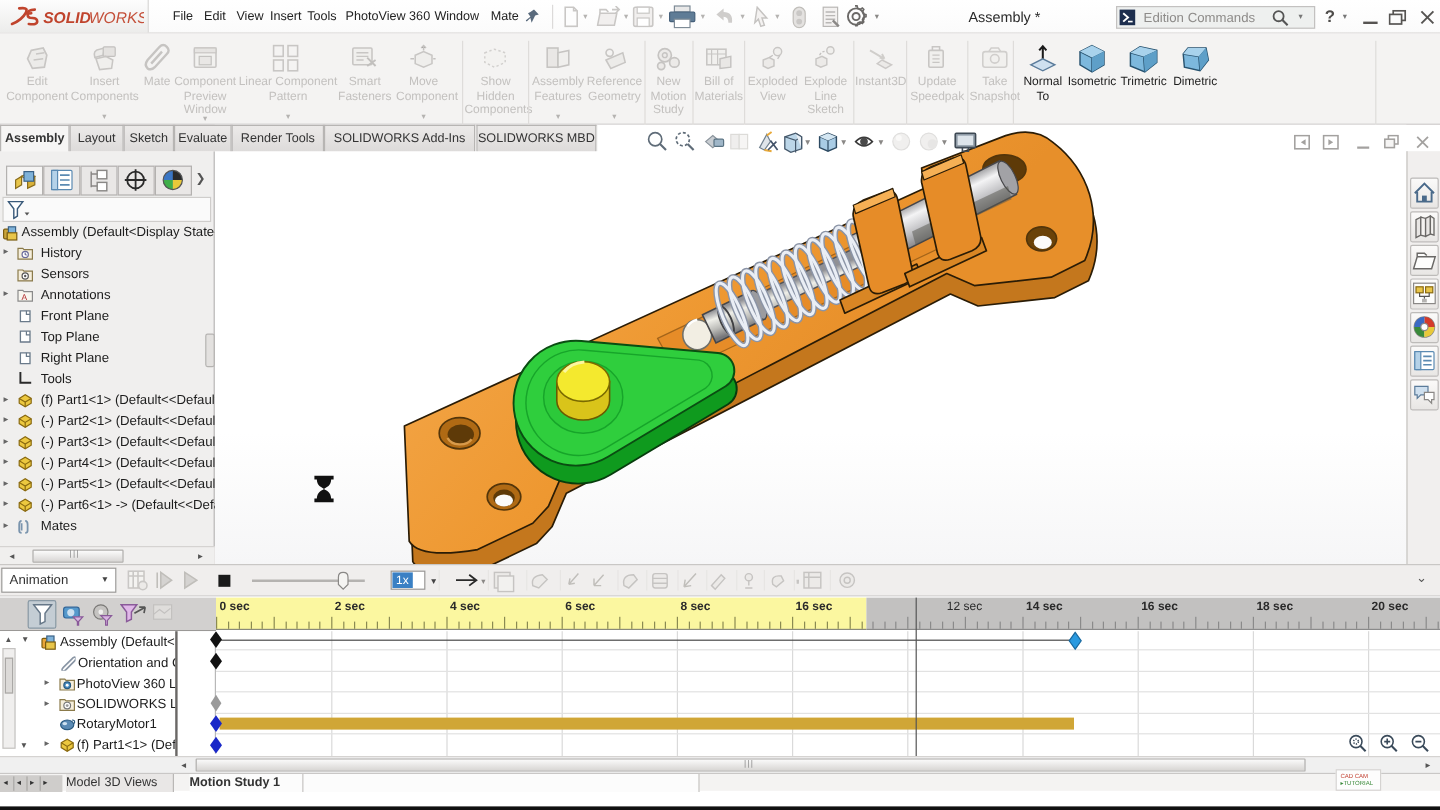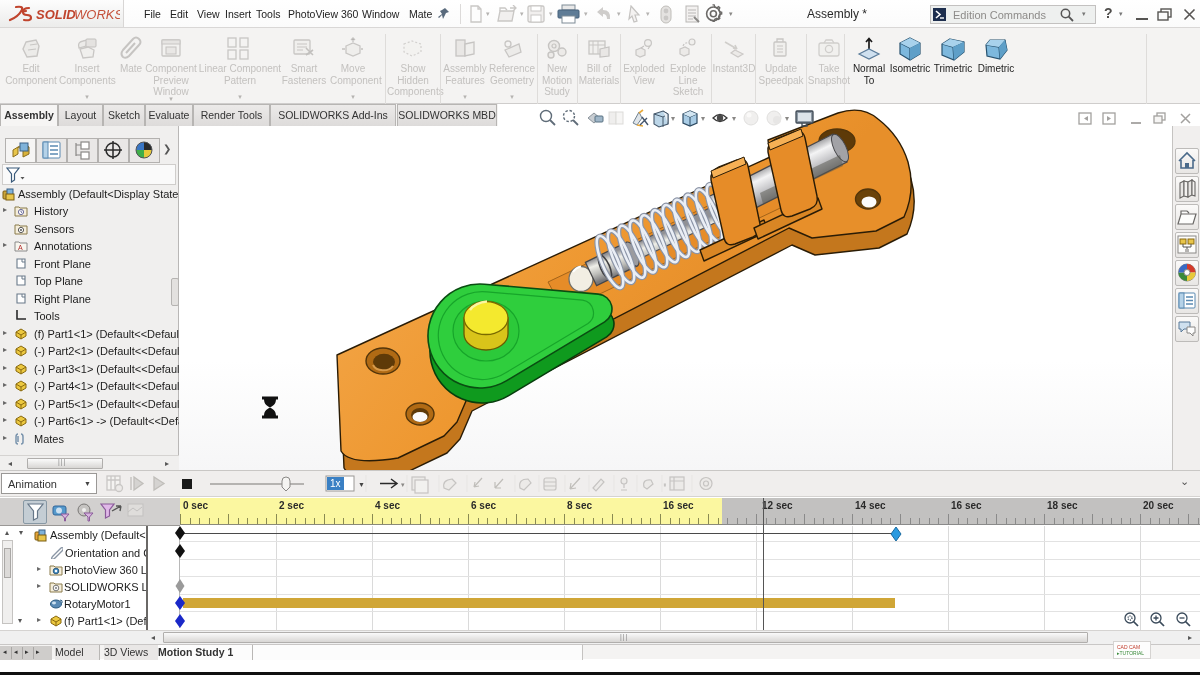--- a/index.html
+++ b/index.html
@@ -893,21 +893,21 @@
         <div style="position:absolute;left:1008.0px;top:0px;width:1px;height:10px;background:#8a8a8a;"></div>
         <div style="position:absolute;left:1017.6px;top:4px;width:1px;height:6px;background:#8a8a8a;"></div>
       </div>
     <div id="tlabels" class="abs" style="left:180px;top:2px;width:1020px;height:12px;">
         <span style="position:absolute;left:3px;top:0;font-size:10px;font-weight:bold;color:#2a2a2a;">0 sec</span>
         <span style="position:absolute;left:99px;top:0;font-size:10px;font-weight:bold;color:#2a2a2a;">2 sec</span>
         <span style="position:absolute;left:195px;top:0;font-size:10px;font-weight:bold;color:#2a2a2a;">4 sec</span>
         <span style="position:absolute;left:291px;top:0;font-size:10px;font-weight:bold;color:#2a2a2a;">6 sec</span>
         <span style="position:absolute;left:387px;top:0;font-size:10px;font-weight:bold;color:#2a2a2a;">8 sec</span>
         <span style="position:absolute;left:483px;top:0;font-size:10px;font-weight:bold;color:#2a2a2a;">16 sec</span>
-        <span style="position:absolute;left:582px;top:0;font-size:10px;font-weight:bold;color:#2a2a2a;">12 sec</span>
+        <span style="position:absolute;left:609px;top:0;font-size:10px;font-weight:normal;color:#2a2a2a;">12 sec</span>
         <span style="position:absolute;left:675px;top:0;font-size:10px;font-weight:bold;color:#2a2a2a;">14 sec</span>
         <span style="position:absolute;left:771px;top:0;font-size:10px;font-weight:bold;color:#2a2a2a;">16 sec</span>
         <span style="position:absolute;left:867px;top:0;font-size:10px;font-weight:bold;color:#2a2a2a;">18 sec</span>
         <span style="position:absolute;left:963px;top:0;font-size:10px;font-weight:bold;color:#2a2a2a;">20 sec</span>
       </div>
   </div>
   <div id="tlrows">
     <div id="vgrid">
         <div style="position:absolute;left:276px;top:0;width:1px;height:104px;background:#dadada;"></div>
         <div style="position:absolute;left:372px;top:0;width:1px;height:104px;background:#dadada;"></div>
@@ -1018,21 +1018,21 @@
     <div class="abs" style="left:0;top:1px;width:52px;height:14px;background:#cfcdcb;">
       <span class="abs" style="left:3px;top:2px;font-size:7px;color:#333;">◂</span>
         <span class="abs" style="left:14px;top:2px;font-size:7px;color:#333;">◂</span>
         <span class="abs" style="left:25px;top:2px;font-size:7px;color:#333;">▸</span>
         <span class="abs" style="left:36px;top:2px;font-size:7px;color:#333;">▸</span>
       <div class="abs" style="left:11px;top:1px;width:1px;height:12px;background:#a9a7a5;"></div>
         <div class="abs" style="left:22px;top:1px;width:1px;height:12px;background:#a9a7a5;"></div>
         <div class="abs" style="left:33px;top:1px;width:1px;height:12px;background:#a9a7a5;"></div>
     </div>
     <div class="btab" style="left:55px;width:45px;">Model</div>
-    <div class="btab" style="left:104px;width:58px;">3D Views</div>
+    <div class="btab" style="left:87px;width:58px;">3D Views</div>
     <div class="btab" style="left:158px;width:95px;background:#fcfcfc;font-weight:bold;">Motion Study 1</div>
     <div class="abs" style="left:253px;top:0;width:330px;height:15px;background:#fcfcfc;border-right:1px solid #c5c3c1;"></div>
   </div>
   <div class="abs" style="left:1113px;top:641px;width:38px;height:18px;background:#fdfdfd;border:1px solid #d5d3d1;z-index:40;font-size:5px;line-height:6px;padding:2px 0 0 3px;">
     <span style="color:#c03a2a;">CAD CAM</span><br><span style="color:#3a8a3a;">▸TUTORIAL</span>
   </div>
   <div id="blackstrip"></div>
 
 </div>
 

